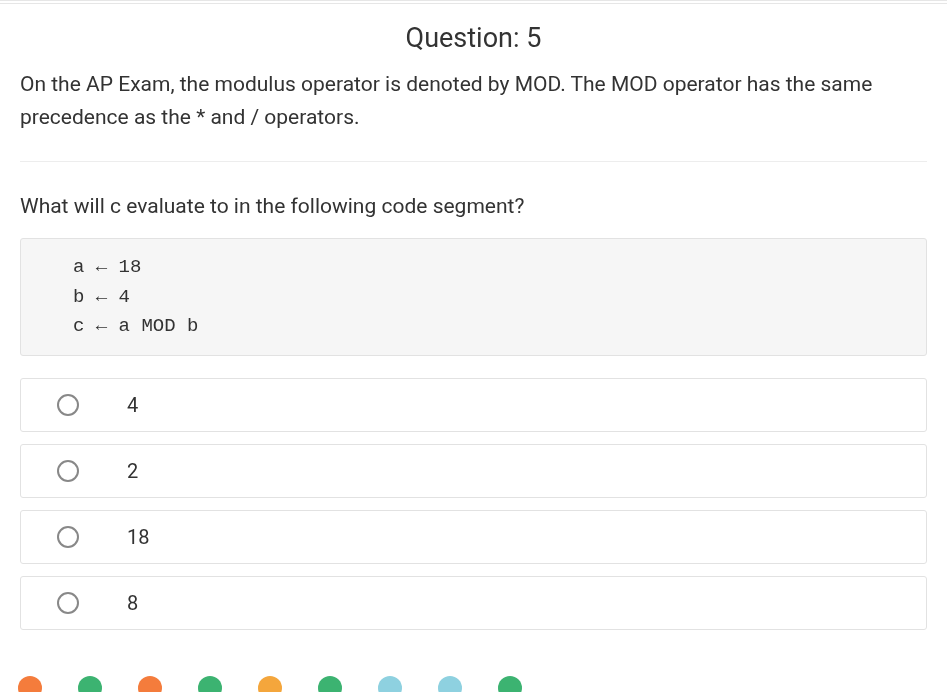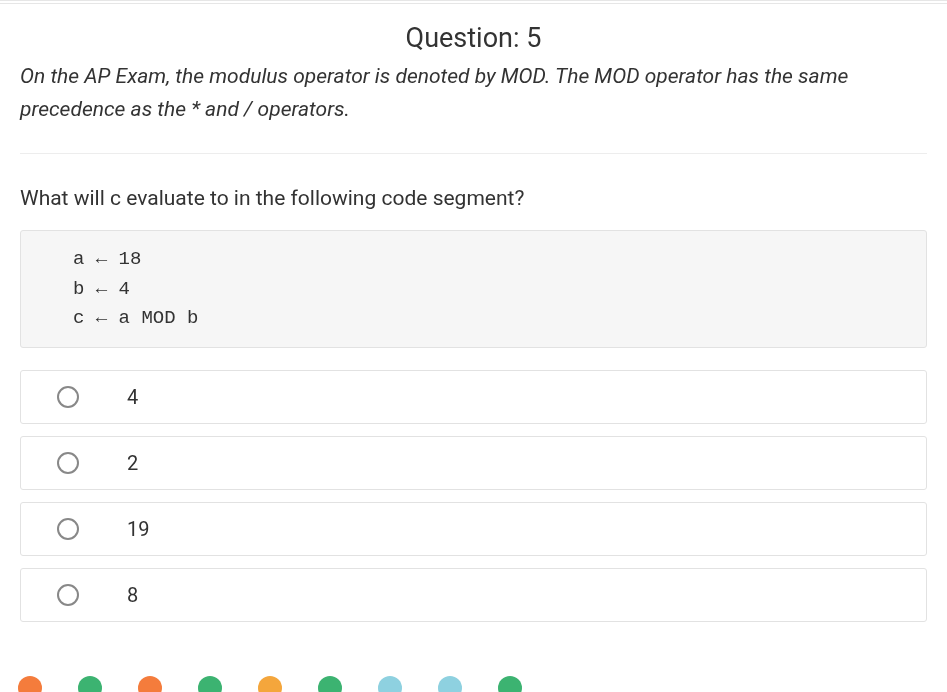--- a/index.html
+++ b/index.html
@@ -19,28 +19,27 @@
       background: #fff;
     }
     .container {
       padding: 18px 20px 0 20px;
     }
     .question-title {
       text-align: center;
       font-size: 27px;
       font-weight: 400;
       color: #333;
-      margin-bottom: 6px;
+      margin-bottom: 14px;
     }
     .description {
       font-size: 21px;
       line-height: 1.55;
       color: #333;
       font-weight: 400;
-      font-style: italic;
     }
     .divider {
       border: none;
       border-top: 1px solid #ededed;
       margin: 28px 0 28px 0;
     }
     .prompt {
       font-size: 21px;
       color: #333;
       margin-bottom: 20px;
@@ -121,21 +120,21 @@
     <div class="option">
       <div class="radio"></div>
       <span class="option-label">4</span>
     </div>
     <div class="option">
       <div class="radio"></div>
       <span class="option-label">2</span>
     </div>
     <div class="option">
       <div class="radio"></div>
-      <span class="option-label">19</span>
+      <span class="option-label">18</span>
     </div>
     <div class="option">
       <div class="radio"></div>
       <span class="option-label">8</span>
     </div>
   </div>
 </div>
 
 <div class="dots">
   <div class="dot" style="background:#f47c3c"></div>

